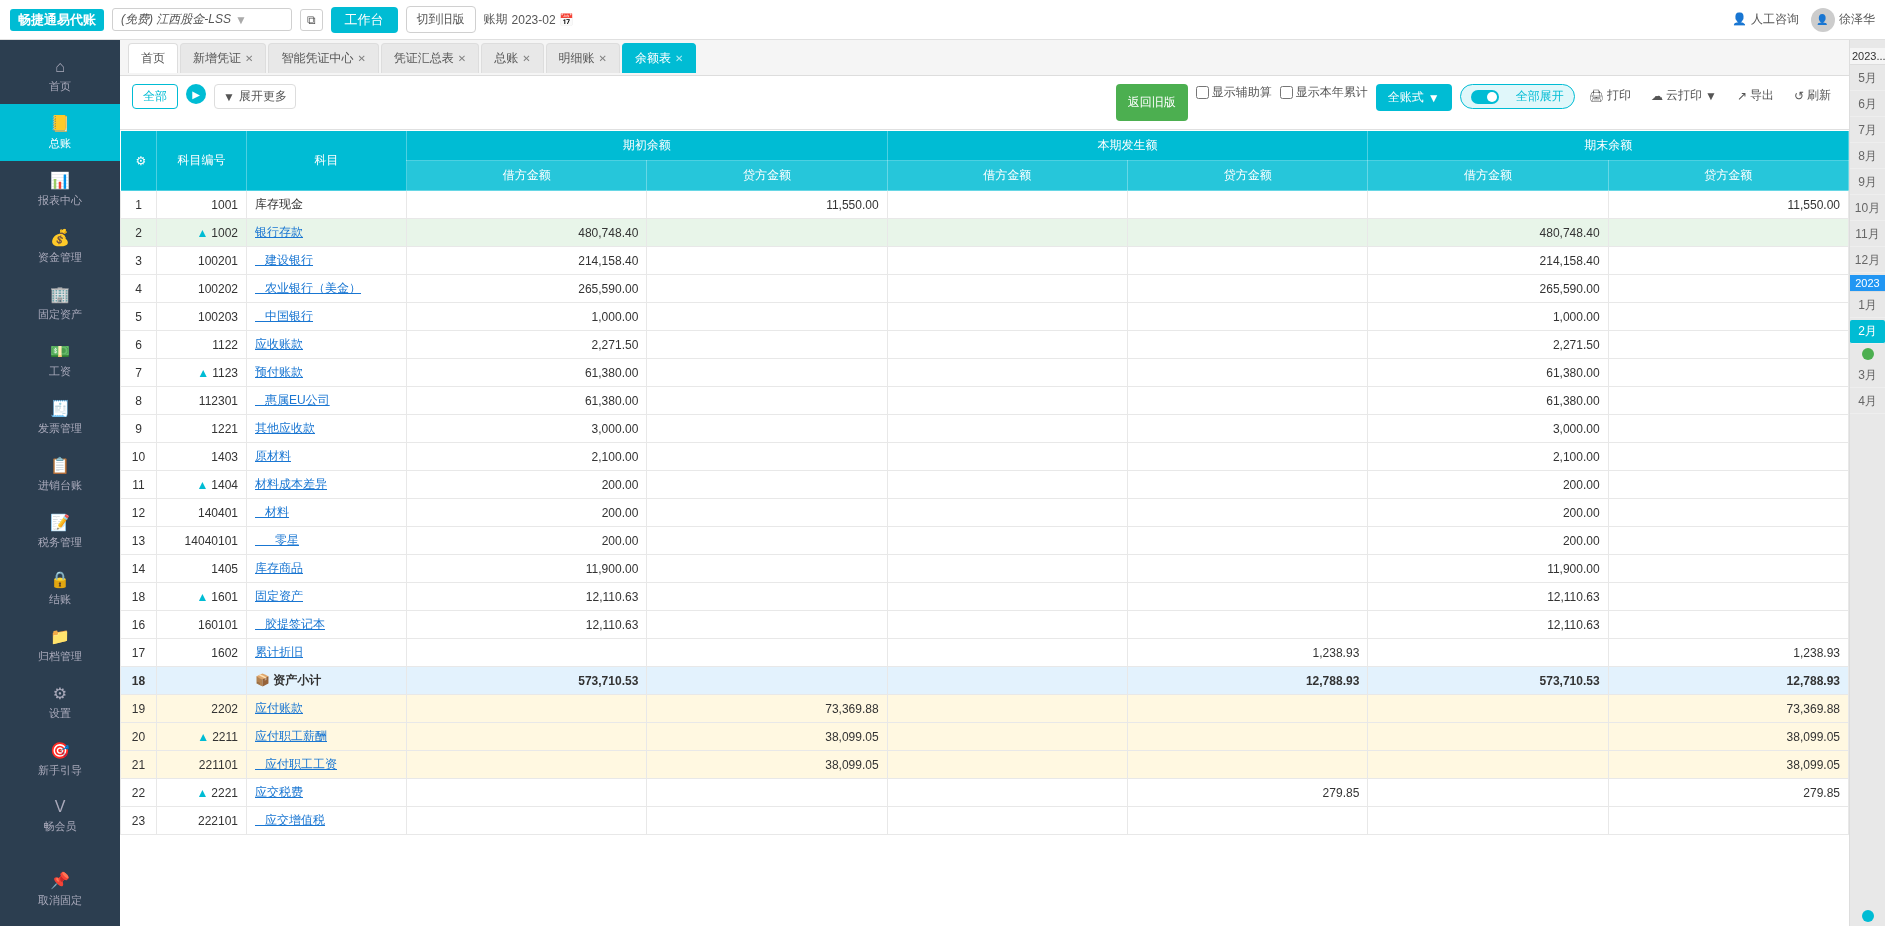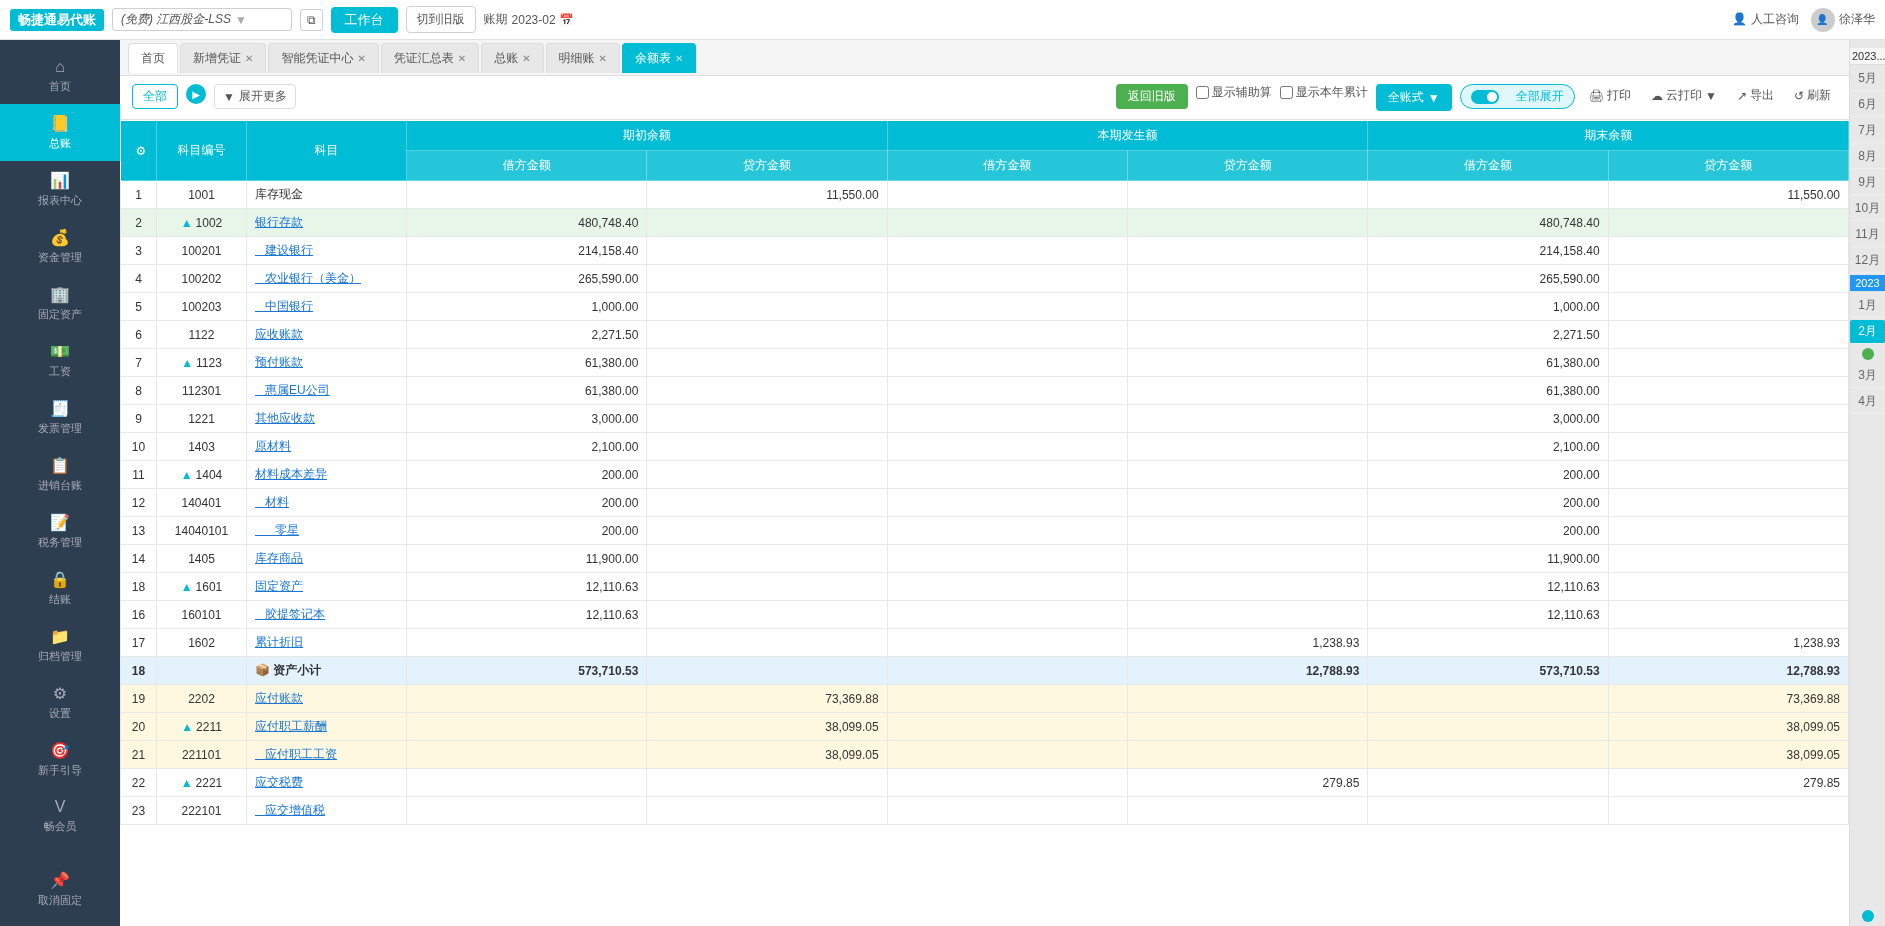--- a/index.html
+++ b/index.html
@@ -214,21 +214,21 @@
       padding: 3px 8px;
       border: 1px solid #ddd;
       border-radius: 4px;
     }
     .toolbar-spacer { flex: 1; }
     .return-old-btn {
       background: #4caf50;
       color: #fff;
       border: none;
       border-radius: 4px;
-      padding: 4px 12px;
+      padding: 10px 12px;
       cursor: pointer;
     }
     .checkbox-label {
       display: flex;
       align-items: center;
       gap: 3px;
       color: #555;
       cursor: pointer;
     }
     .full-form-btn {
@@ -304,21 +304,21 @@
     }
     tr.data-row td {
       padding: 5px 8px;
       border: 1px solid #e8e8e8;
       color: #333;
     }
     tr.data-row.highlighted td { background: #e8f5e9; }
     tr.data-row.total-row td { background: #e3f2fd; font-weight: bold; }
     tr.data-row.liability-row td { background: #fff8e1; }
     .row-num { text-align: center; color: #888; }
-    .code-cell { text-align: center; }
+    .code-cell { text-align: right; }
     .amount-cell { text-align: right; }
     .name-link { color: #1976d2; text-decoration: underline; cursor: pointer; }
     .settings-icon {
       width: 24px;
       height: 24px;
       background: #00bcd4;
       border-radius: 3px;
       display: flex;
       align-items: center;
       justify-content: center;

